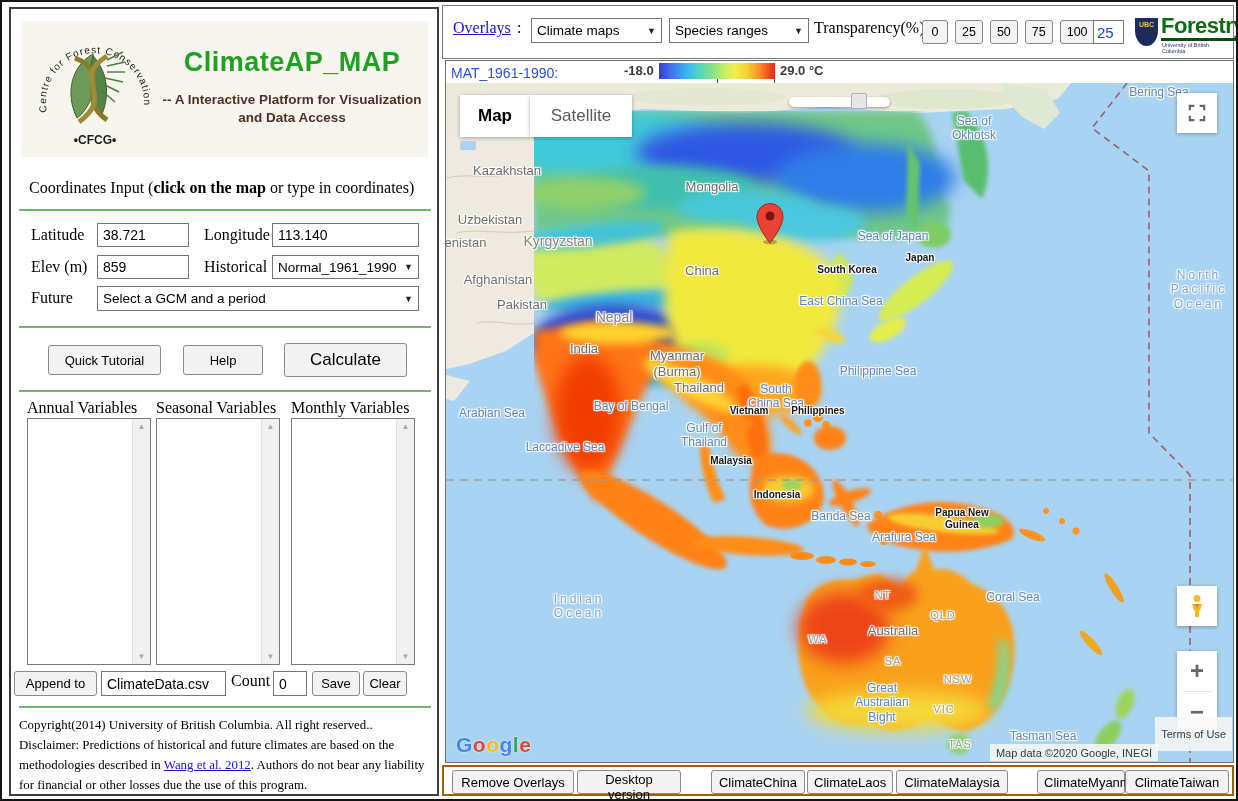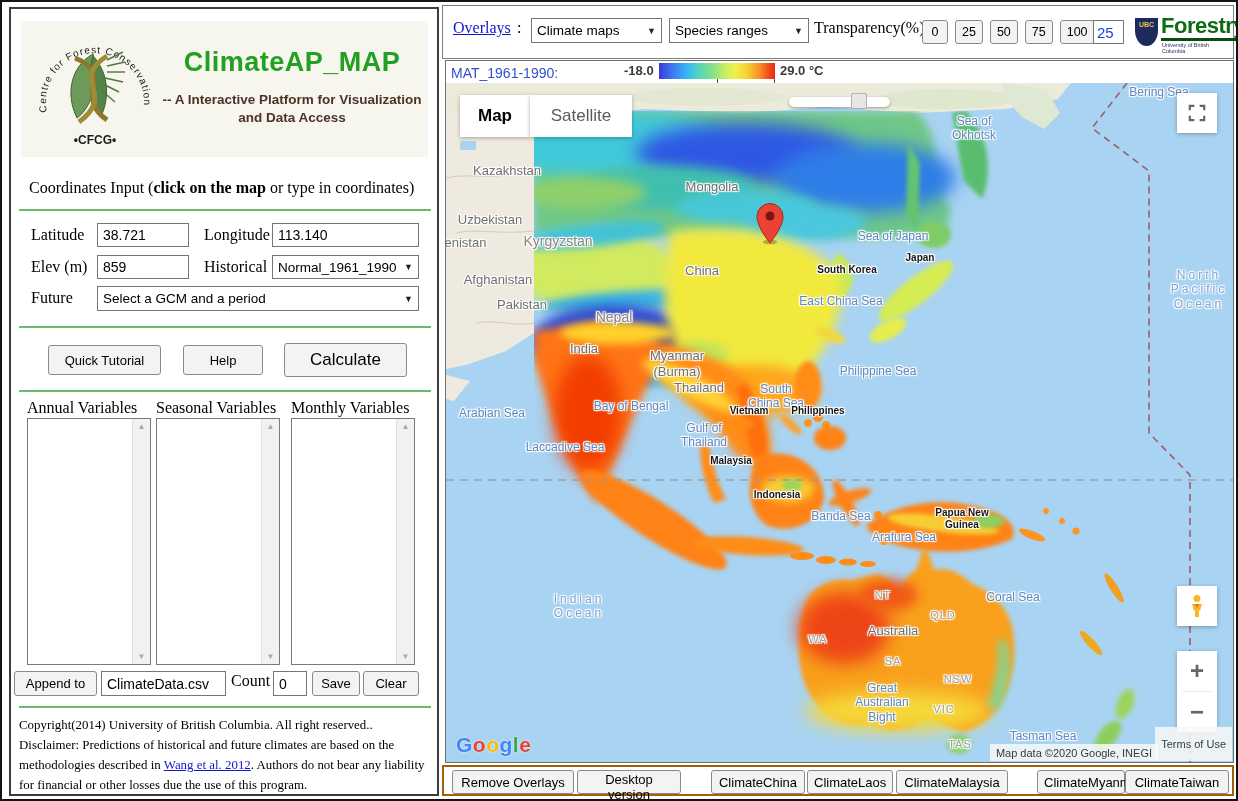--- a/index.html
+++ b/index.html
@@ -57,21 +57,21 @@
   .slider{position:absolute;left:343px;top:14px;width:101px;height:10px;background:#fff;border-radius:5px;box-shadow:0 1px 3px rgba(0,0,0,.35);cursor:pointer;}
   .slider .hd{position:absolute;left:62px;top:-4px;width:16px;height:16px;background:#e6e6e6;border:1px solid #b0b0b0;border-radius:2px;box-sizing:border-box;}
   .fs-btn{left:731px;top:10px;width:40px;height:40px;}
   .peg-btn{left:731px;top:503px;width:40px;height:40px;}
   .zoom-ctl{position:absolute;left:731px;top:568px;width:40px;height:81px;background:#fff;box-shadow:0 1px 4px rgba(0,0,0,.3);}
   .zoom-ctl .zi,.zoom-ctl .zo{position:absolute;left:0;width:100%;height:40px;display:flex;align-items:center;justify-content:center;font:bold 24px "Liberation Sans",sans-serif;color:#666;cursor:pointer;}
   .zoom-ctl .zi{top:0;} .zoom-ctl .zo{bottom:0;}
   .zoom-ctl .dvd{position:absolute;left:6px;right:6px;top:40px;height:1px;background:#e6e6e6;}
   .google-logo{position:absolute;left:10px;top:650px;font:bold 21px "Liberation Sans",sans-serif;letter-spacing:.5px;text-shadow:0 0 2px #fff;cursor:pointer;}
   .attrib{position:absolute;right:75px;bottom:1px;height:17px;background:rgba(248,248,248,.85);font:11px "Liberation Sans",sans-serif;color:#3a3a3a;display:flex;align-items:center;padding:0 6px;}
-  .terms{position:absolute;right:1px;bottom:1px;height:34px;background:rgba(248,248,248,.85);font:11px "Liberation Sans",sans-serif;color:#3a3a3a;display:flex;align-items:center;padding:0 6px;cursor:pointer;}
+  .terms{position:absolute;right:1px;bottom:11px;height:34px;background:rgba(248,248,248,.85);font:11px "Liberation Sans",sans-serif;color:#3a3a3a;display:flex;align-items:center;padding:0 6px;cursor:pointer;}
   
   .bbar{position:absolute;left:440px;top:763px;width:792px;height:31px;border:2px solid #a16207;box-sizing:border-box;background:#fff;}
   .bbar button{position:absolute;top:3px;height:24px;background:#f3f3f3;border:1px solid #8a8a8a;border-radius:3px;font:13px "Liberation Sans",sans-serif;cursor:pointer;}
   .bbar button:nth-of-type(1){left:8px;width:122px;}
   .bbar button:nth-of-type(2){left:133px;width:104px;}
   .bbar button:nth-of-type(3){left:267px;width:94px;}
   .bbar button:nth-of-type(4){left:363px;width:86px;}
   .bbar button:nth-of-type(5){left:452px;width:112px;}
   .bbar button:nth-of-type(6){left:571px;width:88px;margin-left:22px;}
   .bbar button:nth-of-type(7){left:681px;width:104px;}
@@ -159,21 +159,21 @@
           <span class="up">▲</span>
           <span class="dn">▼</span>
         </div>
       </div>
 
     <button class="btn" style="left:3px;top:662px;width:83px;height:25px">Append to</button>
     <input class="tin" style="left: 90px; top: 662px; width: 125px; height: 25px;" value="ClimateData.csv">
     <span class="slab" style="left:220px;top:663px">Count</span>
     <input class="tin" style="left: 262px; top: 662px; width: 34px; height: 25px;" value="0">
     <button class="btn" style="left:301px;top:662px;width:48px;height:25px">Save</button>
-    <button class="btn" style="left:352px;top:662px;width:56px;height:25px">Clear</button>
+    <button class="btn" style="left:352px;top:662px;width:44px;height:25px">Clear</button>
     <hr class="green" style="top:697px">
 
     <div class="footer">
       <span>Copyright(2014) University of British Columbia. All right reserved..</span><br>
       <span>Disclaimer: Predictions of historical and future climates are based on the methodologies described in </span><a class="lnk">Wang et al. 2012</a><span>. Authors do not bear any liability for financial or other losses due the use of this program.</span>
     </div>
   </div>
 
   <div class="obar">
     <a class="slab lnk" style="left:10px;top:13px">Overlays</a>

